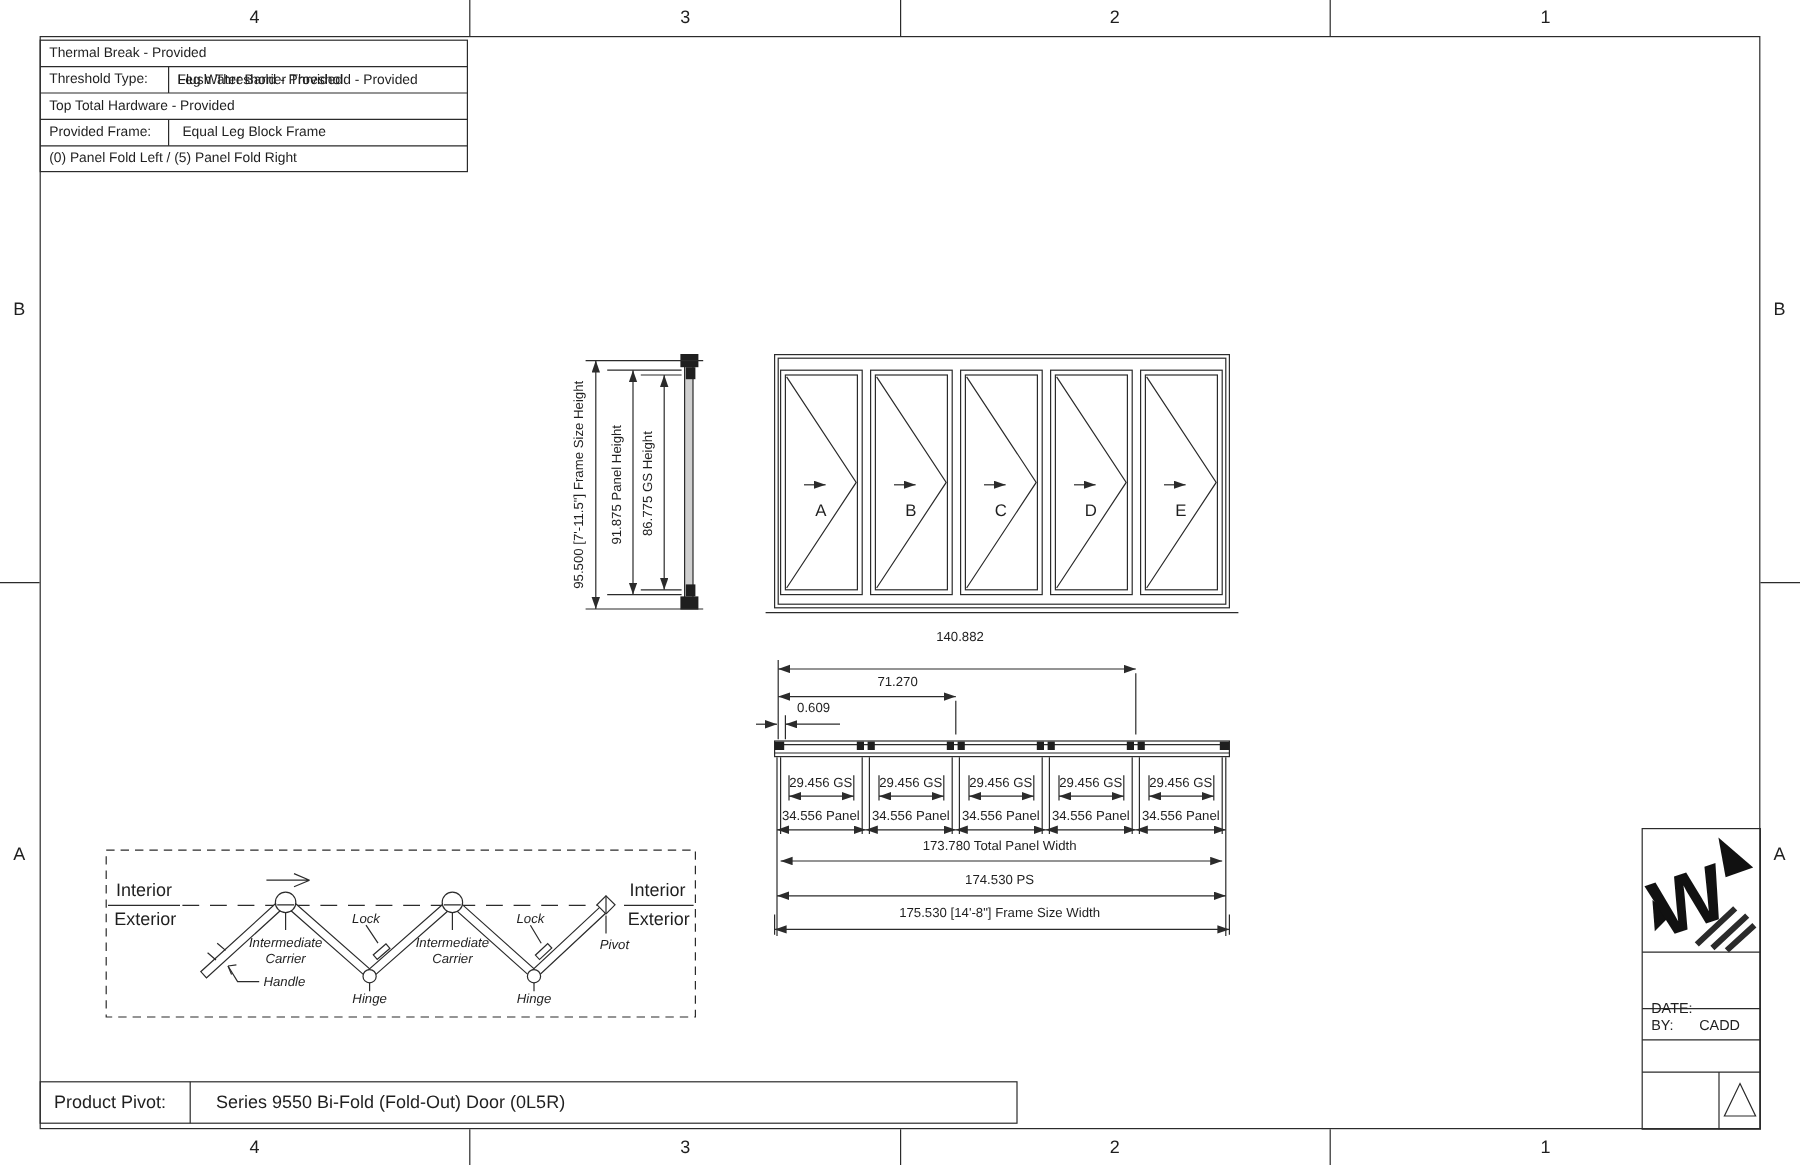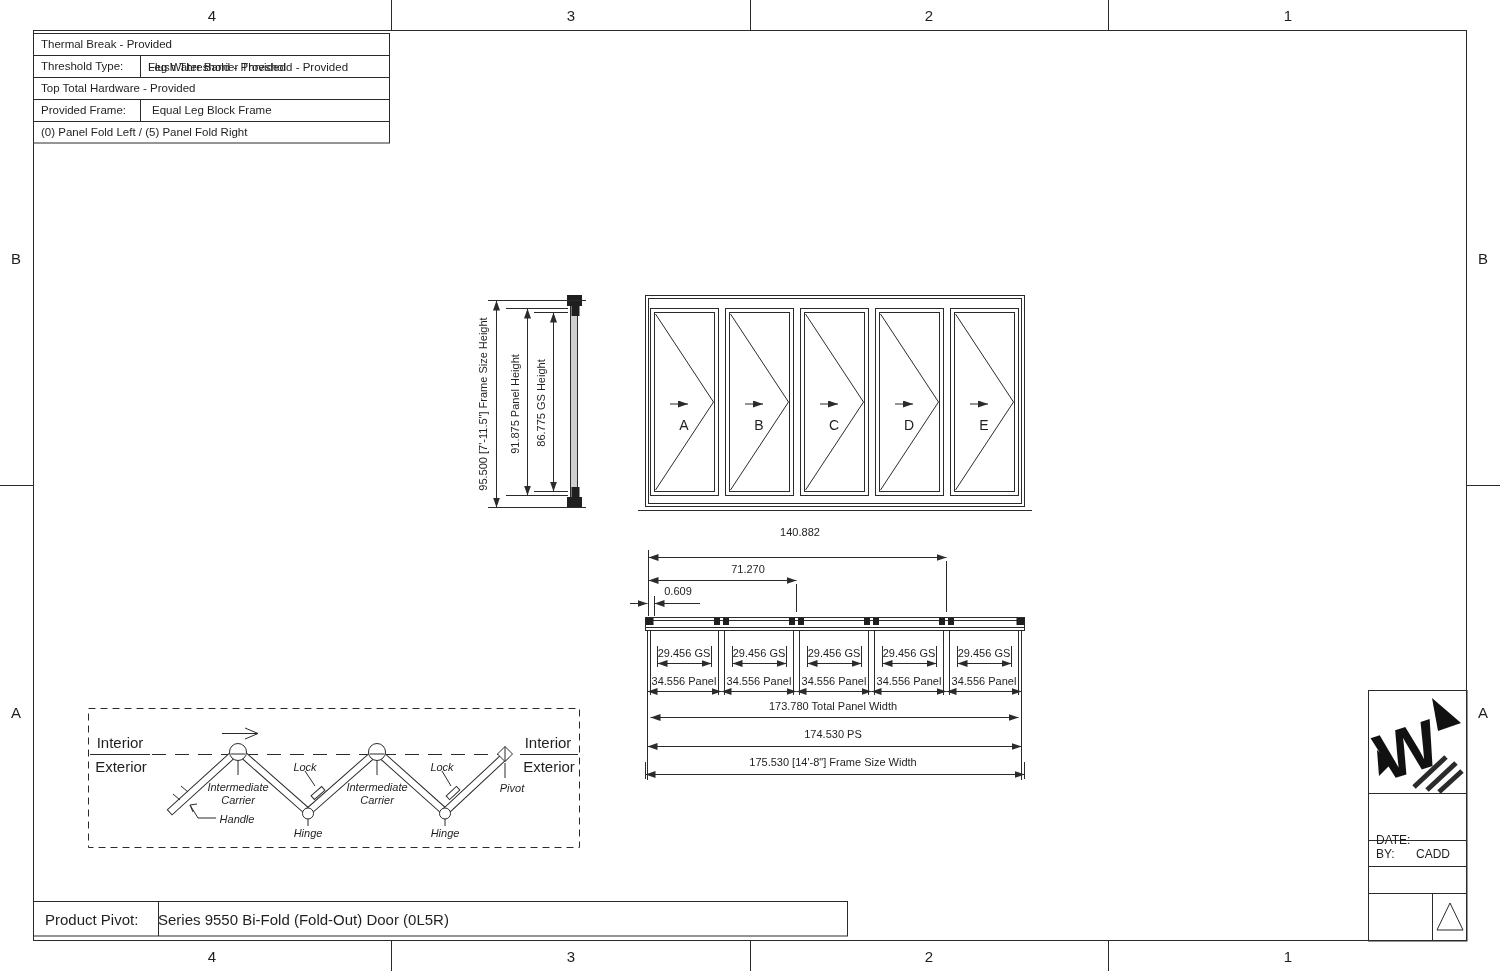--- a/index.html
+++ b/index.html
@@ -275,19 +275,19 @@
   <div class="t tc small" style="left:377px;top:787px">Intermediate</div>
   <div class="t tc small" style="left:377px;top:800px">Carrier</div>
   <div class="t tc small" style="left:305px;top:767px">Lock</div>
   <div class="t tc small" style="left:442px;top:767px">Lock</div>
   <div class="t tc small" style="left:308px;top:833px">Hinge</div>
   <div class="t tc small" style="left:445px;top:833px">Hinge</div>
   <div class="t tc small" style="left:237px;top:819px">Handle</div>
   <div class="t tc small" style="left:512px;top:788px">Pivot</div>
 
   <div class="t tl big" style="left:45px;top:919px">Product Pivot:</div>
-  <div class="t tl big" style="left:158px;top:919px">Series 9550 Bi-Fold (Fold-Out) Door (0L5R)</div>
+  <div class="t tl big" style="left:180px;top:919px">Series 9550 Bi-Fold (Fold-Out) Door (0L5R)</div>
 
   <div class="t tl tb" style="left:1376px;top:854px">BY:</div>
   <div class="t tl tb" style="left:1416px;top:854px">CADD</div>
   <div class="t tl tb" style="left:1376px;top:840px">DATE:</div>
 
 </div>
 
 </body></html>

